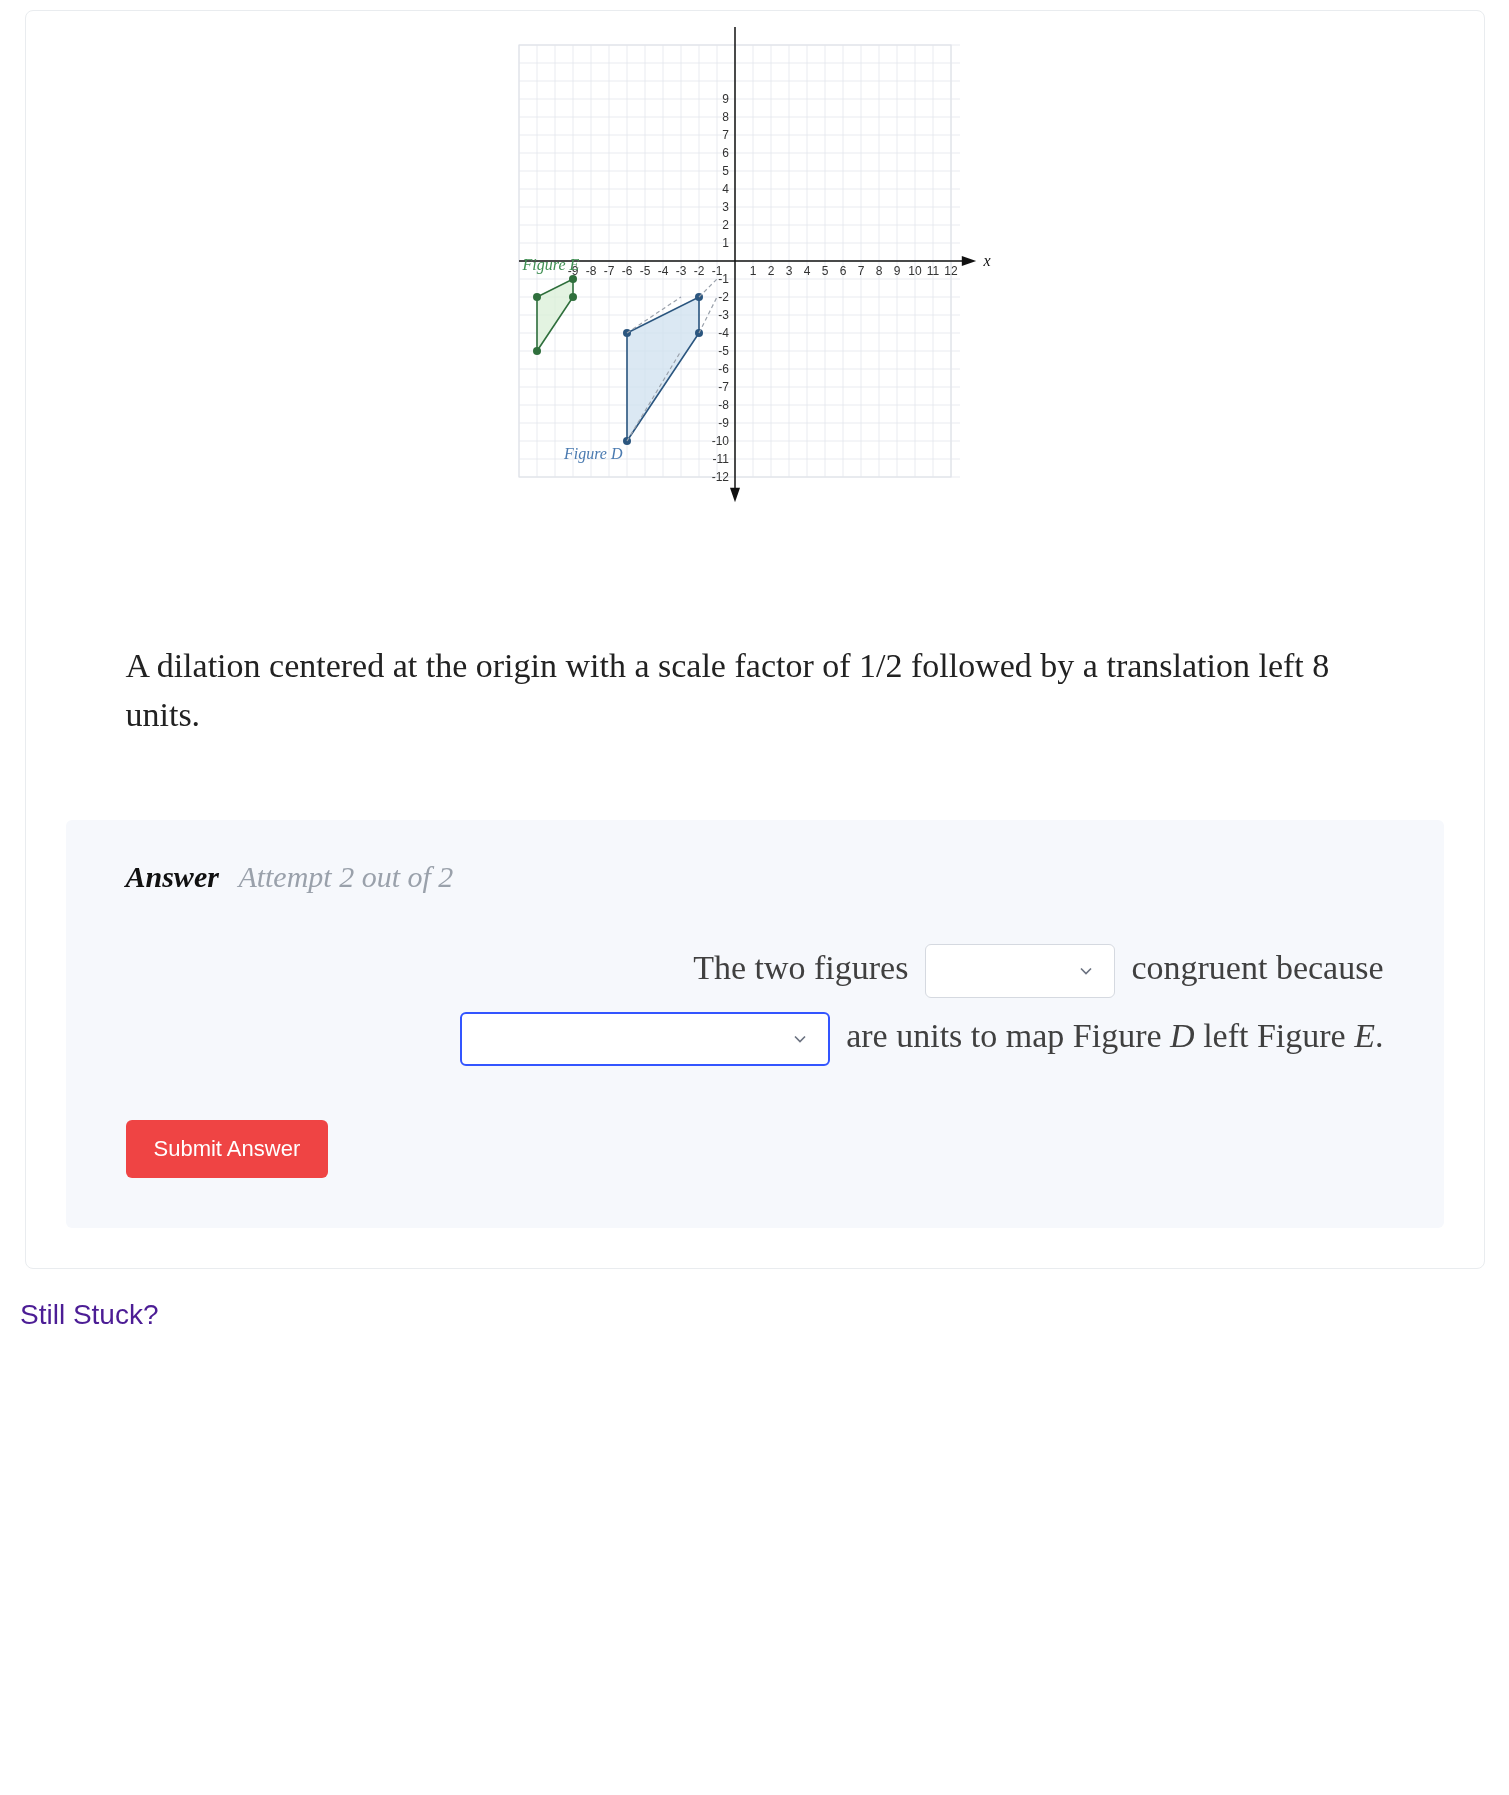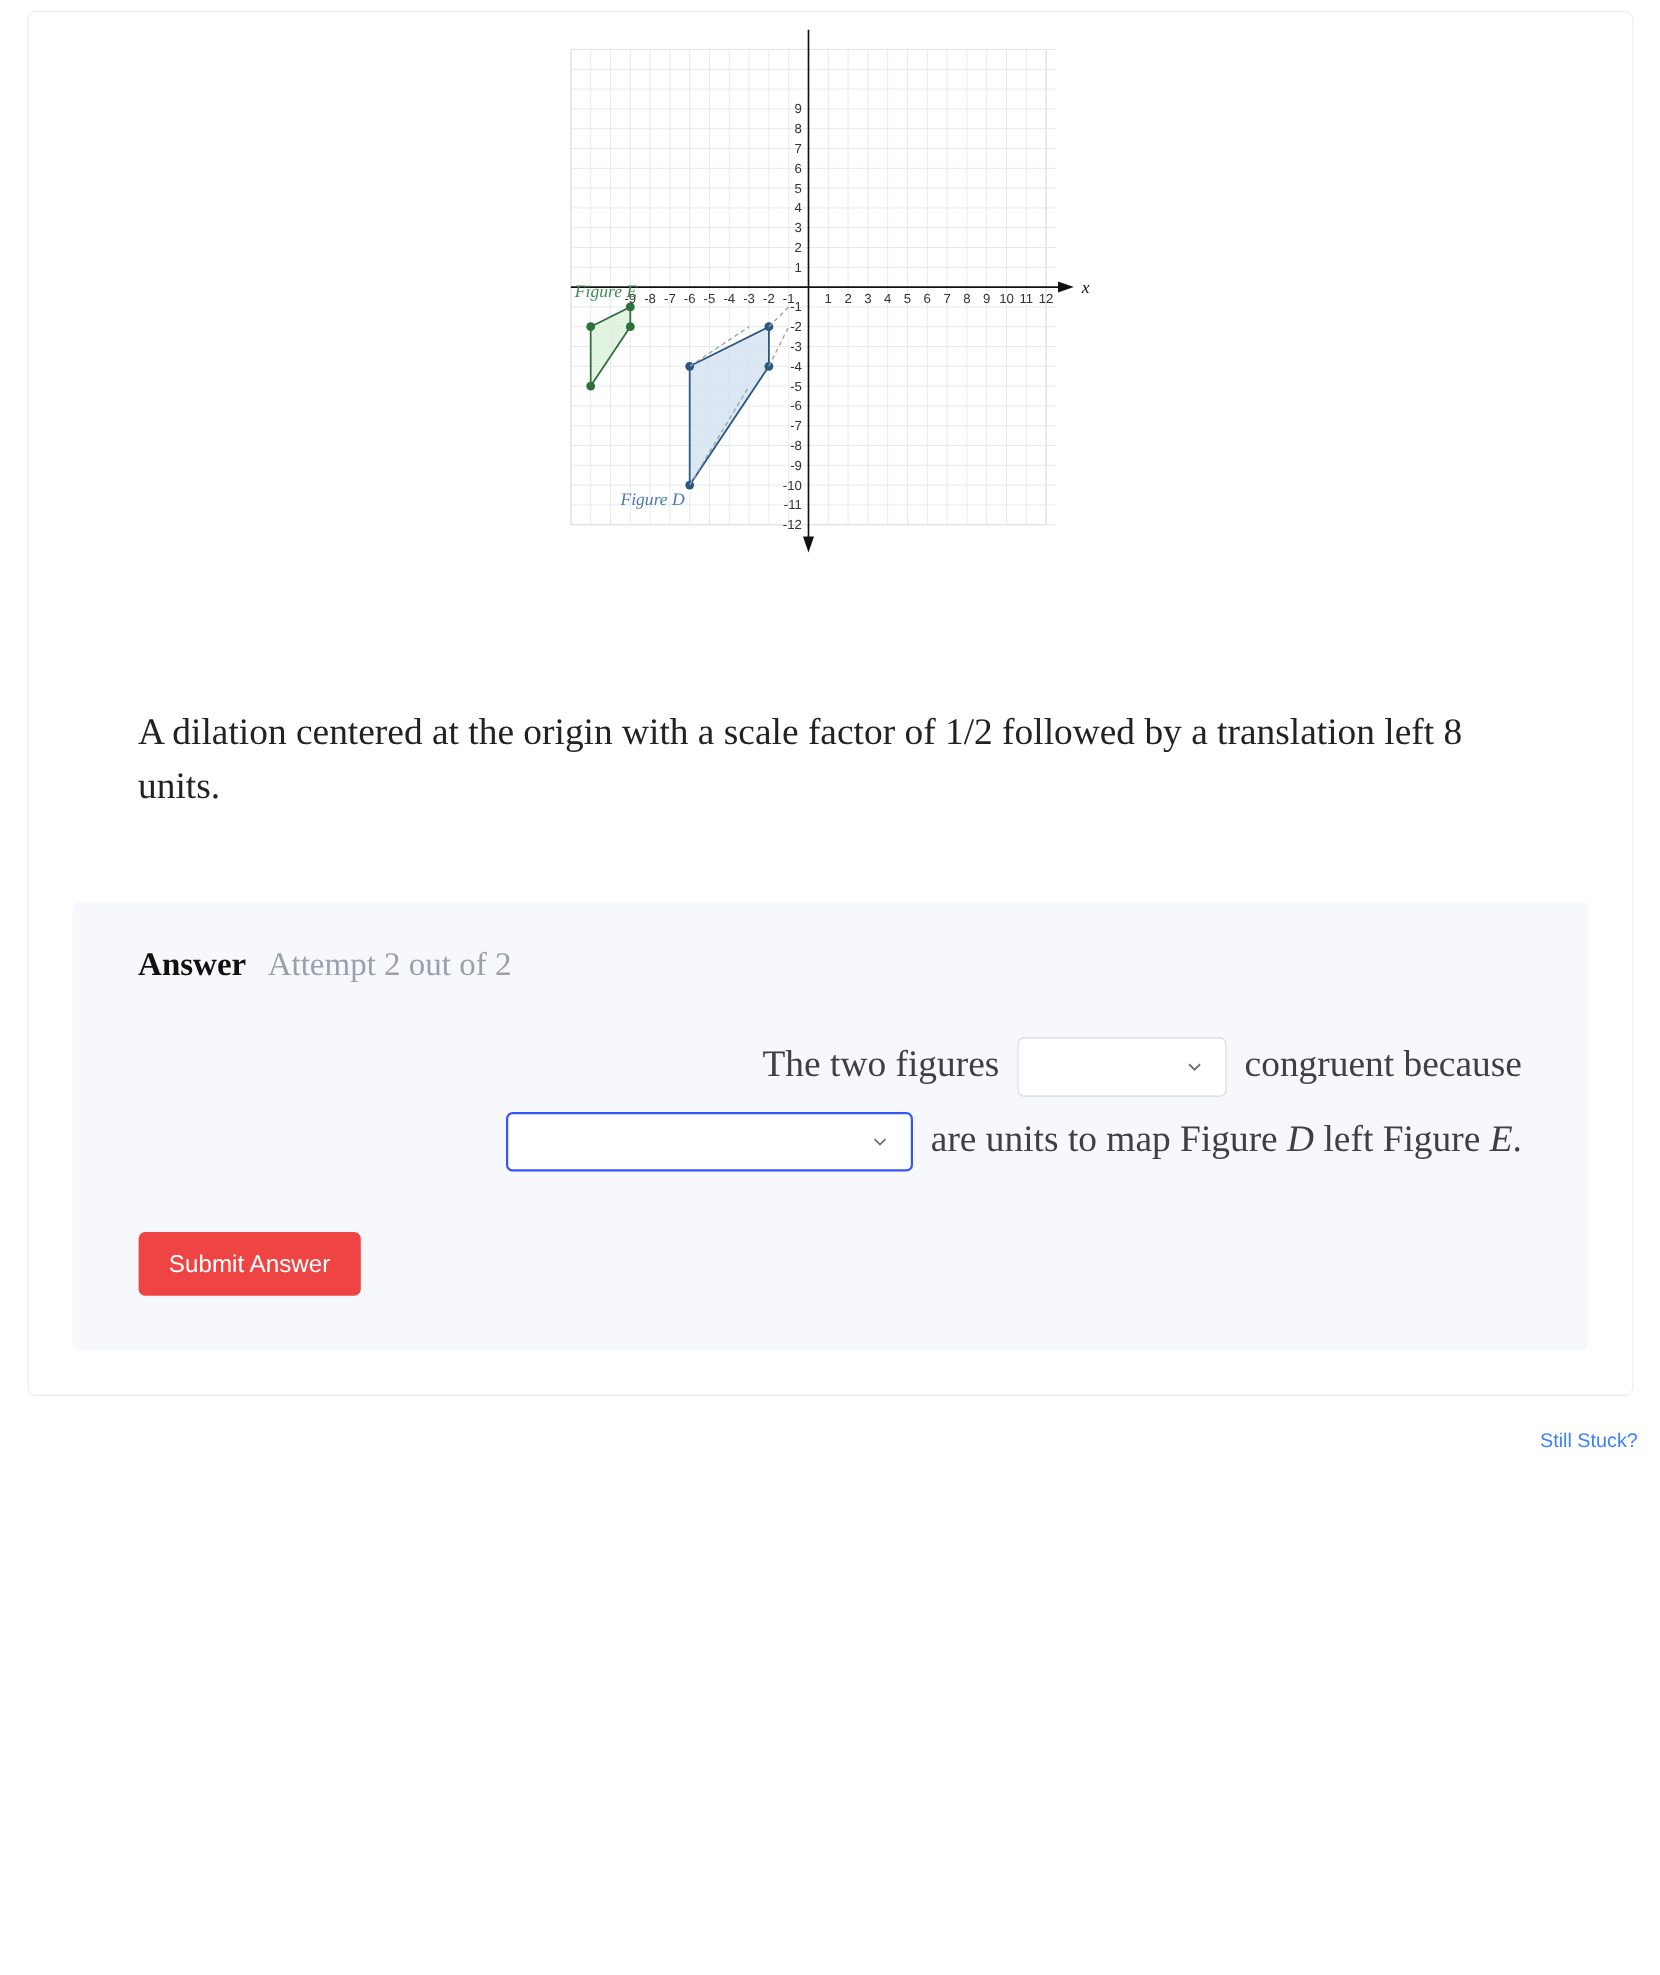--- a/index.html
+++ b/index.html
@@ -32,20 +32,21 @@
   .question-text p { margin: 0 0 40px 0; }
   .answer-panel {
     background: #f6f8fc;
     margin: 30px 40px 0 40px;
     border-radius: 6px;
     padding: 40px 60px 50px 60px;
   }
   .answer-header {
     font-size: 30px;
     margin-bottom: 40px;
+    font-style: italic;
   }
   .answer-header .label { font-weight: 700; color:#111; }
   .answer-header .attempt { color: #9aa1ab; margin-left: 12px; font-weight: 400;}
   .sentence {
     font-size: 34px;
     line-height: 2;
     color: #404040;
     text-align: right;
   }
   .sentence .ital { font-style: italic; }
@@ -77,24 +78,23 @@
     color: #fff;
     font-family: -apple-system, BlinkMacSystemFont, 'Segoe UI', Arial, sans-serif;
     font-size: 22px;
     padding: 16px 28px;
     border: none;
     border-radius: 6px;
     margin-top: 50px;
     cursor: pointer;
   }
   .footer-link {
-    text-align: right;
-    color: #3b82f6;
+    color: #4c1d95;
     font-family: -apple-system, BlinkMacSystemFont, 'Segoe UI', Arial, sans-serif;
-    font-size: 18px;
+    font-size: 28px;
     padding: 30px 0 0 0;
     cursor: pointer;
   }
   
   .tick { font: 12px sans-serif; fill: #333; }
   .fig-label { font: italic 16px Georgia, serif; }
 </style>
 </head>
 <body>
 

